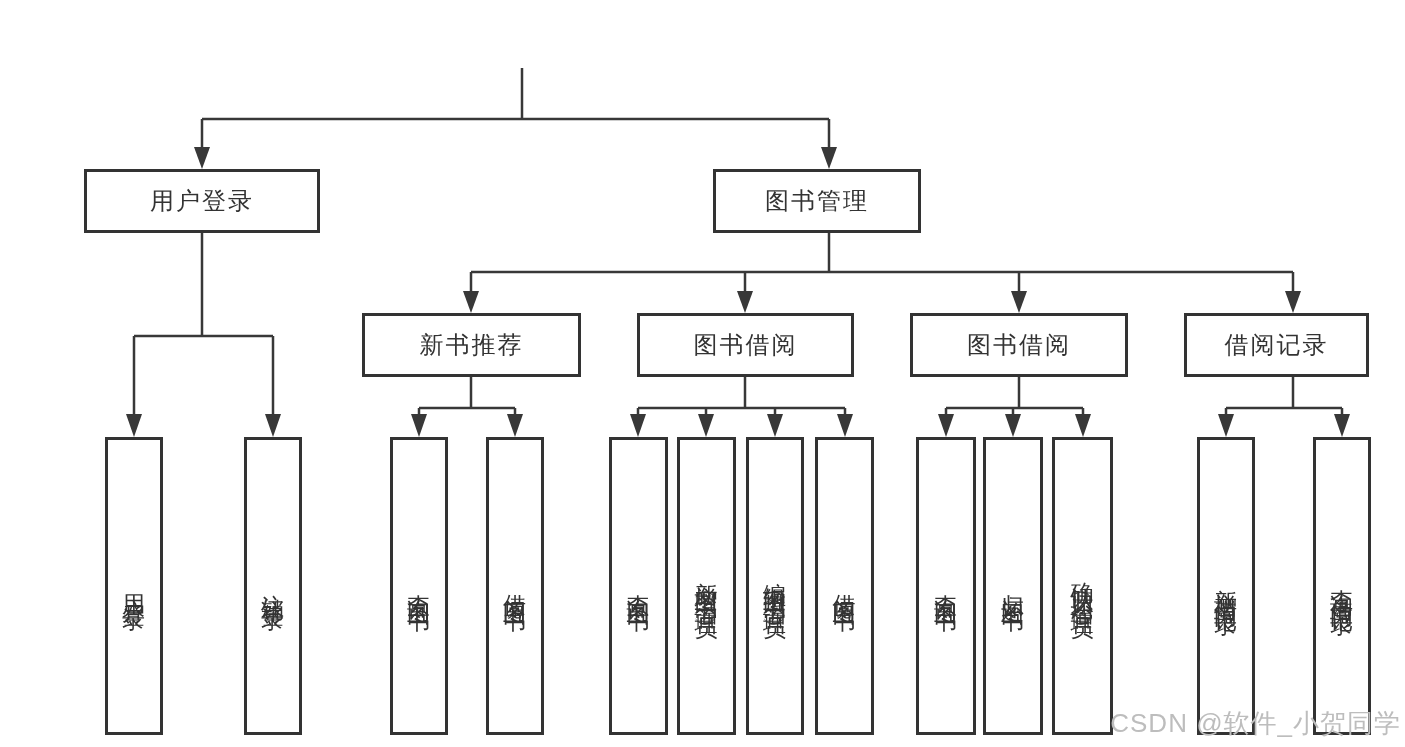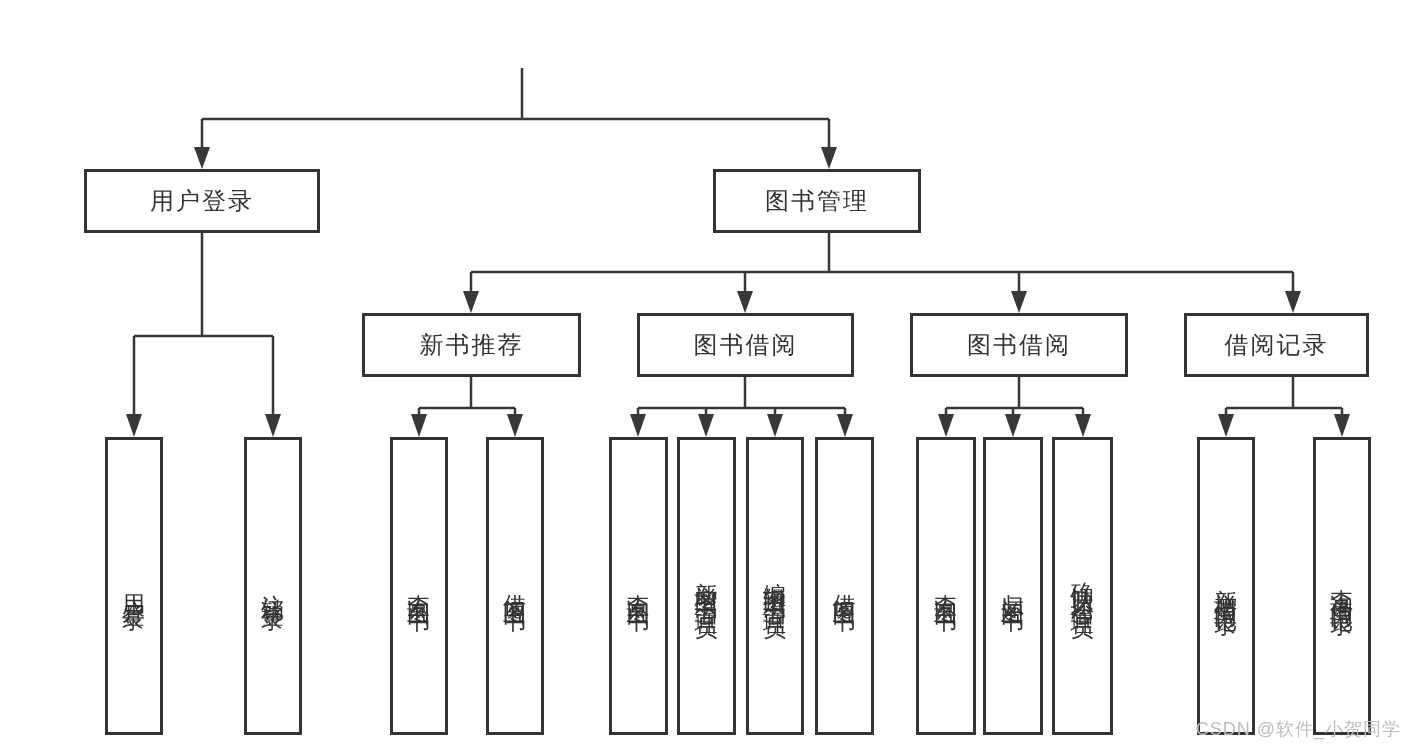--- a/index.html
+++ b/index.html
@@ -49,21 +49,21 @@
   .n-edit-books          {left:746px; width:58px;}
   .n-borrow-books-2      {left:815px; width:59px;}
   .n-query-books-3       {left:916px; width:60px;}
   .n-return-books        {left:983px; width:60px;}
   .n-confirm-return      {left:1052px;width:61px;}
   .n-add-borrow-record   {left:1197px;width:58px;}
   .n-query-borrow-record {left:1313px;width:58px;}
   #watermark{
     position:absolute;
     right:4px;bottom:6px;
-    font-size:18px;
+    font-size:26px;
     color:#bdbdbd;
     letter-spacing:1px;
     z-index:5;
   }
 </style>
 </head>
 <body>
 
 <div id="canvas">
 

